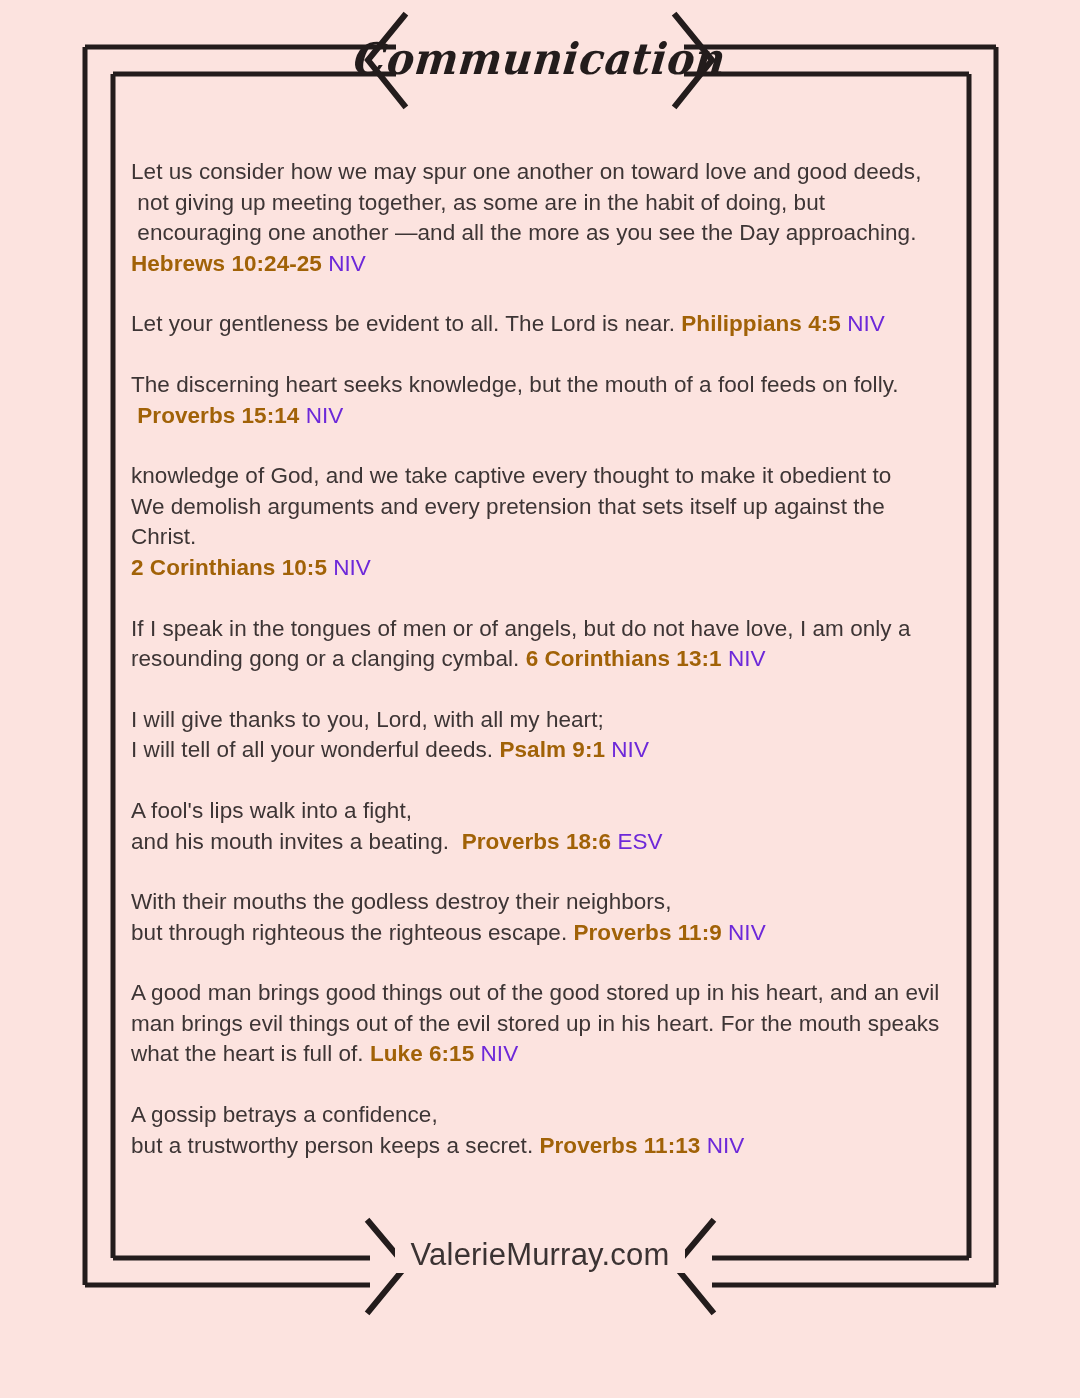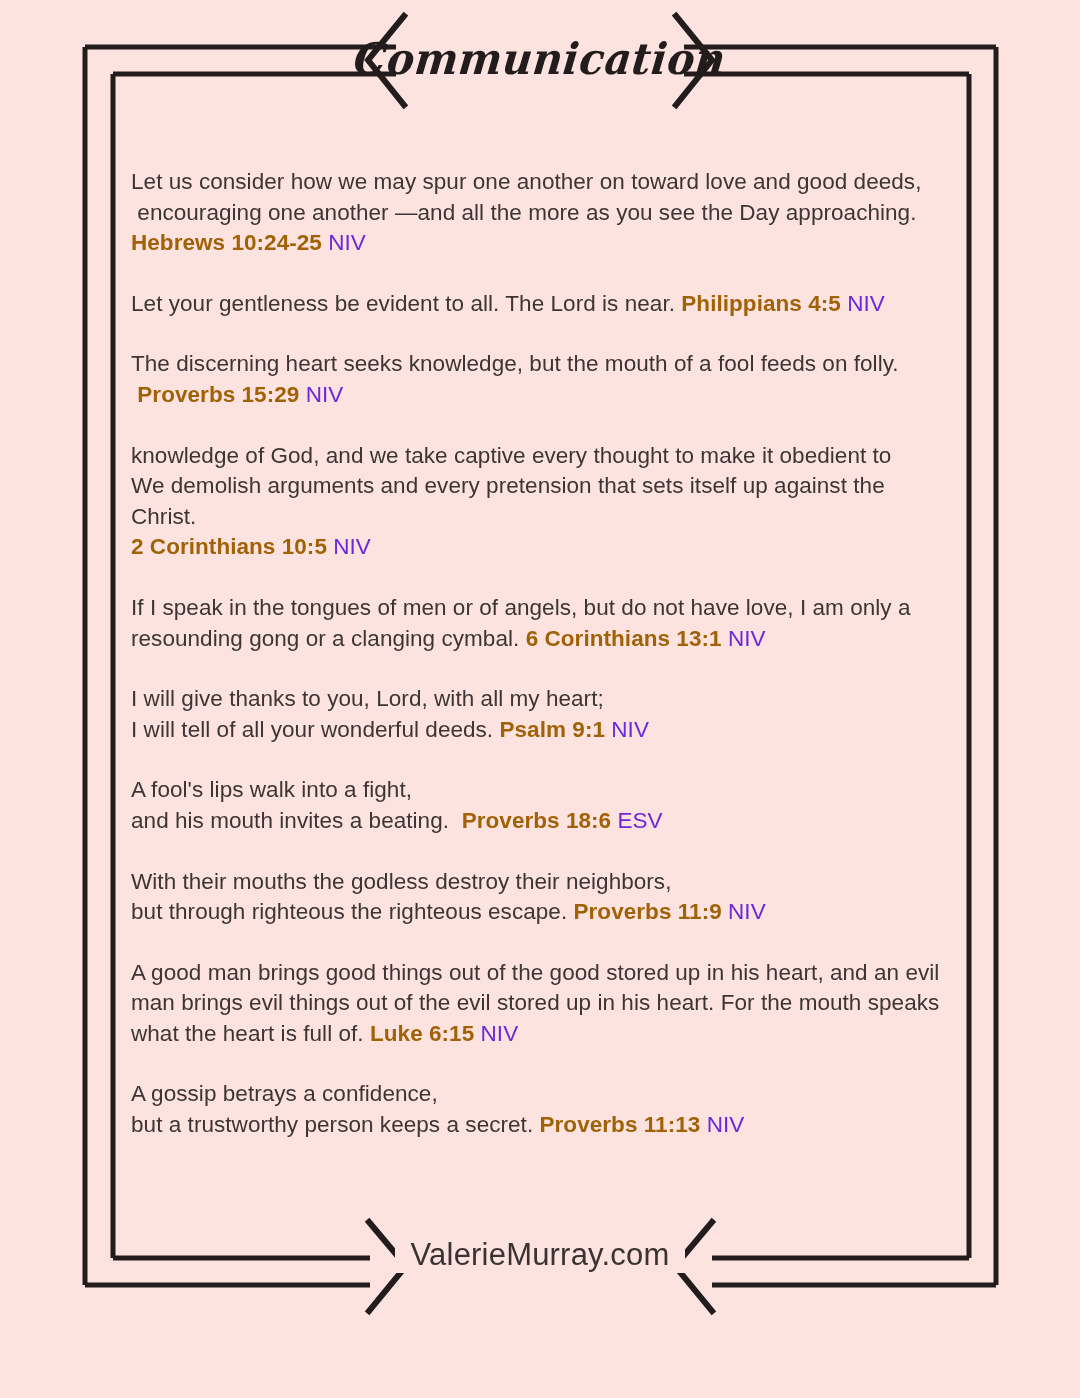--- a/index.html
+++ b/index.html
@@ -76,21 +76,21 @@
     color: #3b3333;
     background: #fce3df;
     padding: 0 16px;
     white-space: nowrap;
   }
 
   
   #verses {
     position: absolute;
     left: 131px;
-    top: 167px;
+    top: 157px;
     width: 830px;
   }
   .verse-block {
     margin-bottom: 30px;
     color: #3d3535;
     font-size: 22.5px;
     line-height: 30.6px;
     font-weight: 400;
     letter-spacing: 0.05px;
   }
@@ -142,29 +142,30 @@
     <path d="M 712 1222 L 675 1266 L 712 1311" fill="none" stroke="#231c1c" stroke-width="6" stroke-linecap="square" stroke-linejoin="miter"></path>
   </svg>
 
   <div id="title-wrap">
     <div id="page-title">Communication</div>
   </div>
 
   <div id="verses">
       <div class="verse-block">
         <div class="verse-line"><span>Let us consider how we may spur one another on toward love and good deeds,</span></div>
+        <div class="verse-line"><span> not giving up meeting together, as some are in the habit of doing, but</span></div>
         <div class="verse-line"><span> encouraging one another —and all the more as you see the Day approaching.</span></div>
         <div class="verse-line"><span class="ref">Hebrews 10:24-25</span><span> </span><span class="ver">NIV</span></div>
       </div>
       <div class="verse-block">
         <div class="verse-line"><span>Let your gentleness be evident to all. The Lord is near. </span><span class="ref">Philippians 4:5</span><span> </span><span class="ver">NIV</span></div>
       </div>
       <div class="verse-block">
         <div class="verse-line"><span>The discerning heart seeks knowledge, but the mouth of a fool feeds on folly.</span></div>
-        <div class="verse-line"><span> </span><span class="ref">Proverbs 15:29</span><span> </span><span class="ver">NIV</span></div>
+        <div class="verse-line"><span> </span><span class="ref">Proverbs 15:14</span><span> </span><span class="ver">NIV</span></div>
       </div>
       <div class="verse-block">
         <div class="verse-line"><span>knowledge of God, and we take captive every thought to make it obedient to</span></div>
         <div class="verse-line"><span>We demolish arguments and every pretension that sets itself up against the</span></div>
         <div class="verse-line"><span>Christ.</span></div>
         <div class="verse-line"><span class="ref">2 Corinthians 10:5</span><span> </span><span class="ver">NIV</span></div>
       </div>
       <div class="verse-block">
         <div class="verse-line"><span>If I speak in the tongues of men or of angels, but do not have love, I am only a</span></div>
         <div class="verse-line"><span>resounding gong or a clanging cymbal. </span><span class="ref">6 Corinthians 13:1</span><span> </span><span class="ver">NIV</span></div>

